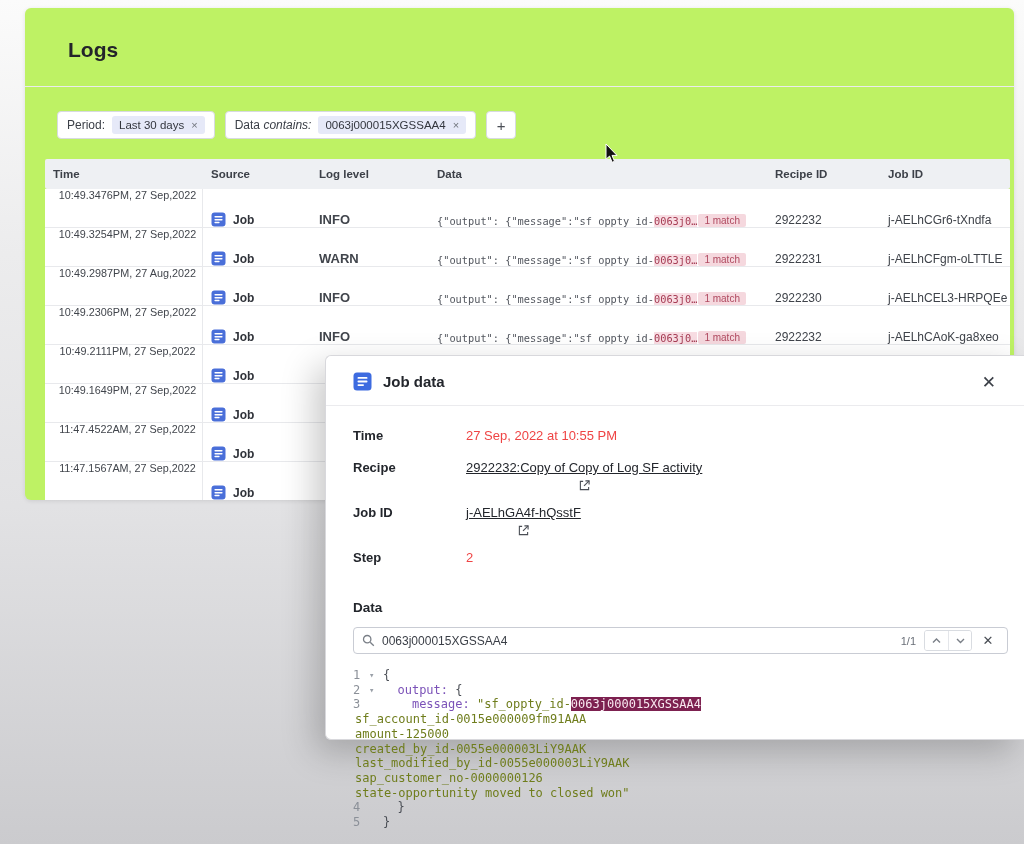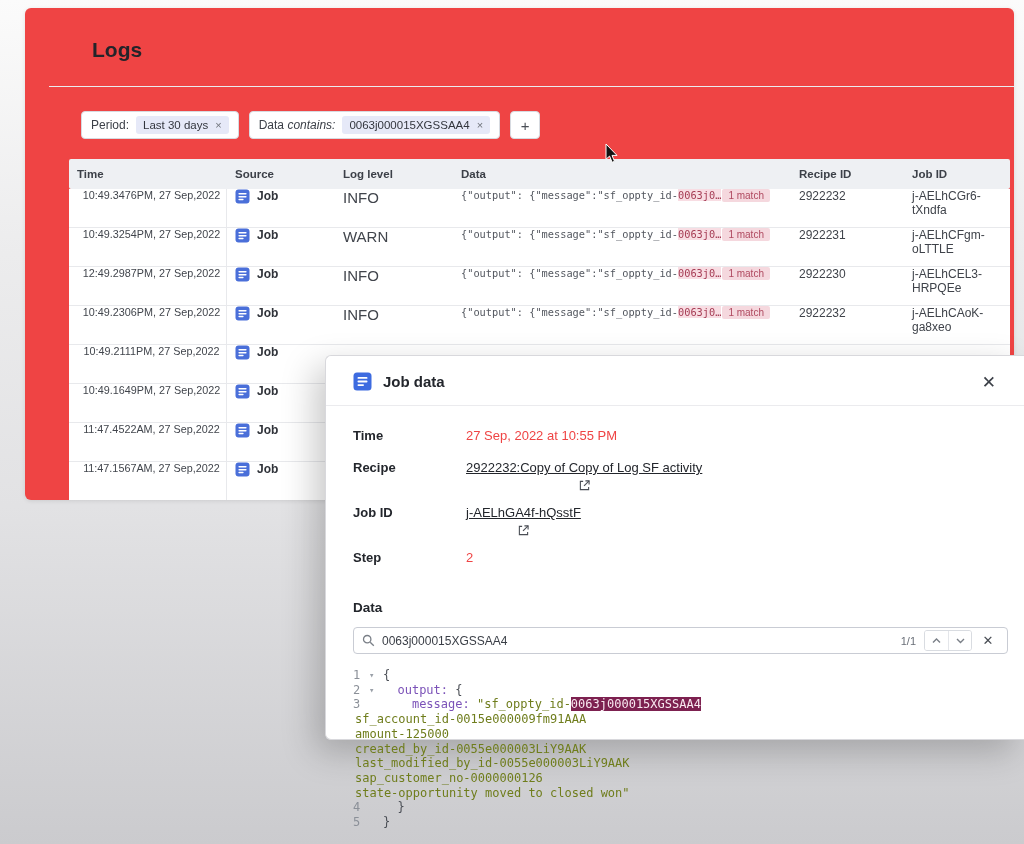--- a/index.html
+++ b/index.html
@@ -6,23 +6,22 @@
   html,body { width:1024px; height:844px; }
   body {
     position:relative; overflow:hidden;
     font-family:"Liberation Sans", sans-serif;
     background:linear-gradient(180deg,#fbfbfb 0%, #ececed 30%, #e2e2e4 60%, #cbcbce 100%);
   }
 
   
   .card {
     position:absolute; left:25px; top:8px; width:989px; height:492px;
-    background:#ef4444; border-radius:6px; overflow:hidden;
+    background:#bef264; border-radius:6px; overflow:hidden;
     box-shadow:0 1px 4px rgba(0,0,0,.10);
-    padding-left:24px;
   }
   .card-header { padding:30px 0 24px 43px; border-bottom:1px solid #ebebee; }
   .page-title { font-size:21px; font-weight:bold; color:#23242a; }
 
   
   .filters { display:flex; gap:10px; margin:24px 0 0 32px; align-items:center; }
   .chip {
     display:flex; align-items:center; gap:7px; height:28px; padding:0 9px;
     border:1px solid #d7dae0; border-radius:4px; background:#fff;
     font-size:12px; color:#3c4048;
@@ -49,29 +48,29 @@
   .c-time { width:158px; }
   .c-src  { width:108px; display:flex; align-items:center; }
   .c-lvl  { width:118px; }
   .c-data { width:338px; }
   .c-rec  { width:113px; }
   .c-job  { flex:1; }
   .t-row {
     display:flex; align-items:stretch; height:39px;
     border-bottom:1px solid #e8e9ec; background:#fff;
   }
-  .t-row .c { display:flex; align-items:flex-start; }
+  .t-row .c { display:flex; align-items:flex-end; }
   .t-row .c-time {
     flex-direction:row; align-items:flex-start; justify-content:center;
     font-size:10.8px; line-height:13.5px; color:#41454c;
     border-right:1px solid #e8e9ec;
   }
   .job-ic { width:15px; height:15px; flex:none; display:inline-flex; }
   .src-label { font-size:12px; font-weight:600; color:#30333a; margin-left:7px; }
-  .t-row .c-lvl { font-size:15px; color:#41454c; }
+  .t-row .c-lvl { font-size:13px; color:#41454c;font-weight:bold; }
   .t-row .c-data {
     font-family:"DejaVu Sans Mono", monospace; font-size:10.3px; color:#53575f;
     white-space:nowrap; overflow:hidden;
   }
   .code-match { background:#f8dde3; color:#a63d55; }
   .match-badge {
     background:#f5d8de; color:#b04a60; font-size:10px;
     font-family:"Liberation Sans", sans-serif;
     padding:1px 6px; border-radius:2px; margin-left:1px; flex:none;
   }
@@ -221,21 +220,21 @@
           <div class="c c-data">
             <span class="code-plain">{"output": {"message":"sf_oppty_id-</span>
             <span class="code-match">0063j0…</span>
             <span class="match-badge">1 match</span>
           </div>
           <div class="c c-rec">2922231</div>
           <div class="c c-job">j-AELhCFgm-oLTTLE</div>
         </div>
         <div class="t-row">
           <div class="c c-time">
-            <div>12:49.2987PM, 27 Sep,</div>
+            <div>10:49.2987PM, 27 Aug,</div>
             <div>2022</div>
           </div>
           <div class="c c-src">
             <span class="job-ic">
               <svg viewBox="0 0 15 15">
                 <rect x="0.5" y="0.5" width="14" height="14" rx="3" fill="#4a6fd9"></rect>
                 <rect x="3.4" y="4" width="8.2" height="1.5" rx="0.75" fill="#fff"></rect>
                 <rect x="3.4" y="6.9" width="8.2" height="1.5" rx="0.75" fill="#fff"></rect>
                 <rect x="3.4" y="9.8" width="5.2" height="1.5" rx="0.75" fill="#fff"></rect>
               </svg>

